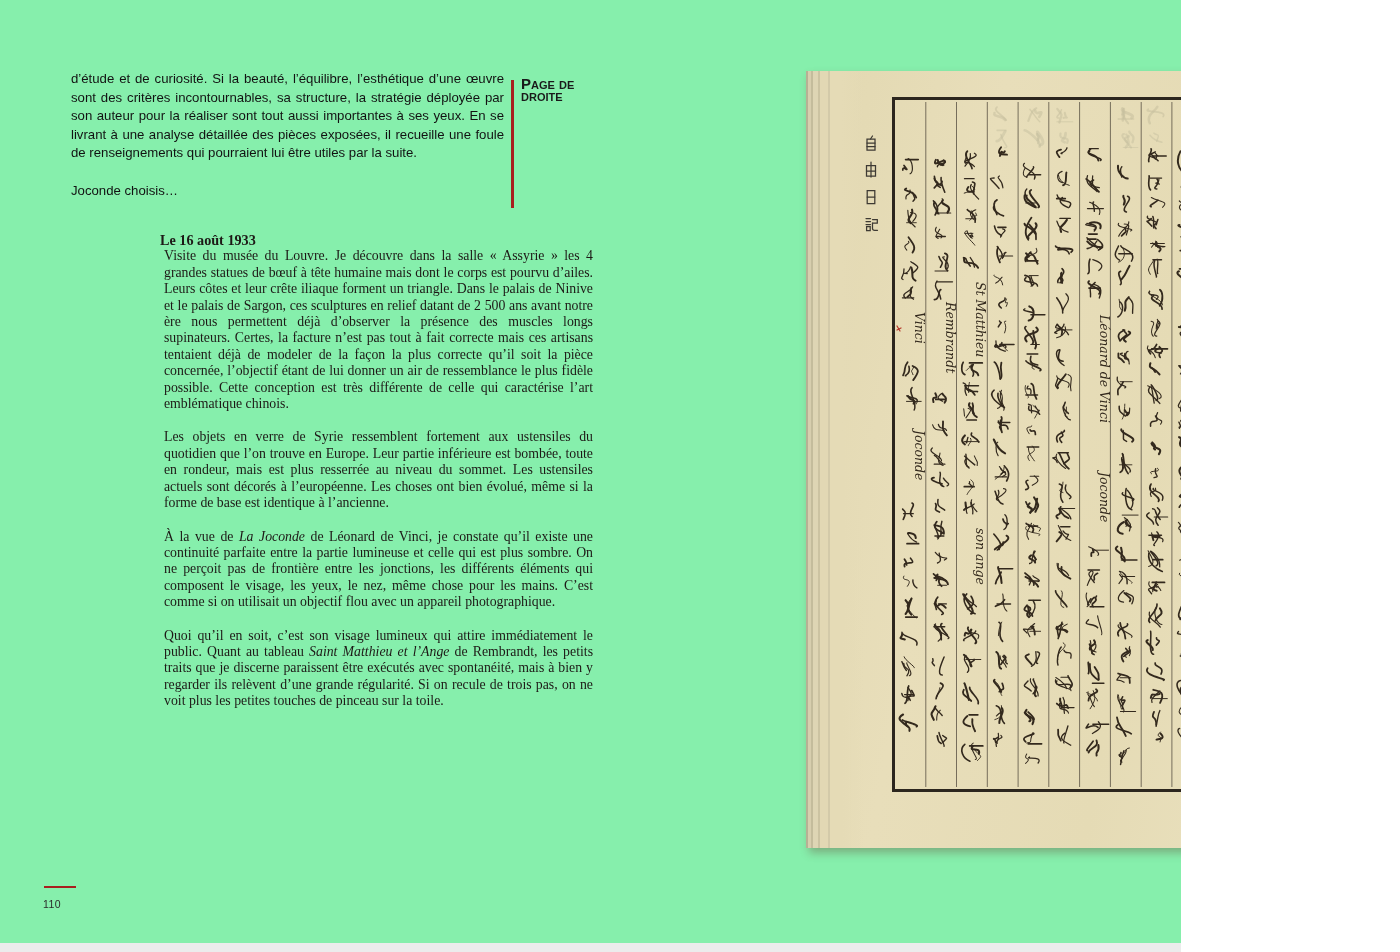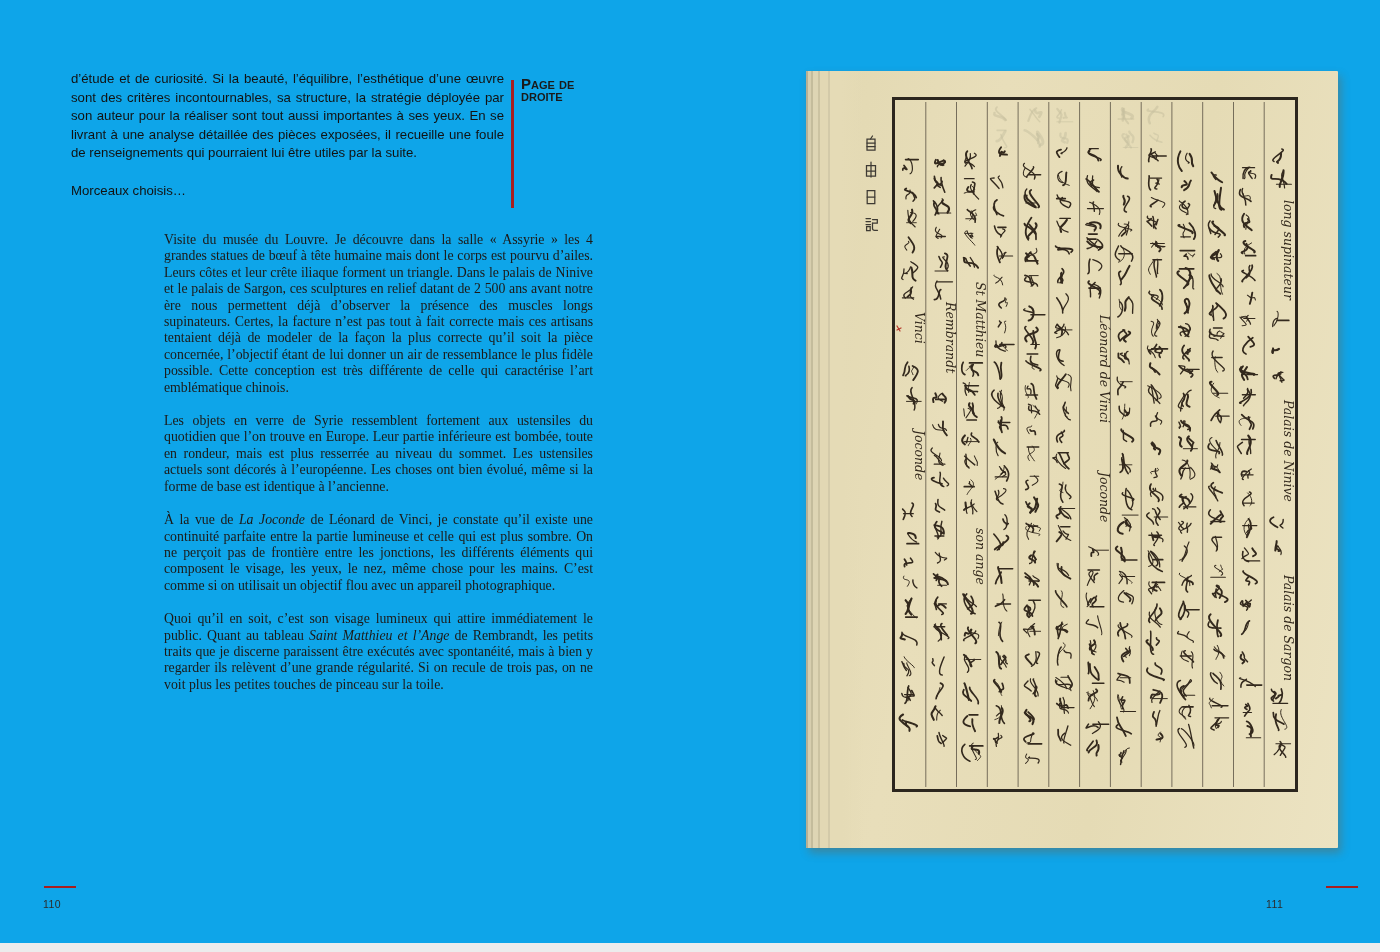--- a/index.html
+++ b/index.html
@@ -1,16 +1,16 @@
 <!DOCTYPE html>
 <html lang="fr"><head>
 <meta charset="utf-8">
 <style>
   html,body{margin:0;padding:0;background:#ffffff;}
-  #spread{position:relative;width:1380px;height:952px;background:#0ea5e9;overflow:hidden;
+  #spread{position:relative;width:1181px;height:952px;background:#86efac;overflow:hidden;
           font-family:"Liberation Sans",sans-serif;color:#161616;}
   
   .intro{position:absolute;left:71px;top:70px;width:433px;font-size:13.2px;line-height:18.6px;
          text-align:justify;color:#121212;}
   .selection{position:absolute;left:71px;top:183px;font-size:13.2px;color:#121212;}
   .cap-rule{position:absolute;left:511px;top:80px;width:3px;height:128px;}
   .caption{position:absolute;left:521px;top:78px;width:90px;font-size:15px;line-height:11.6px;
            font-weight:bold;color:#1a1a1a;}
   .caption .kicker{font-variant:small-caps;display:block;}
   .journal{position:absolute;left:160px;top:232px;width:437px;
@@ -40,28 +40,29 @@
   .sr{position:absolute;width:1px;height:1px;overflow:hidden;clip-path:inset(50%);}
   .bottom-strip{position:absolute;left:0;top:943px;width:1400px;height:9px;background:#ececec;}
 </style>
 </head>
 <body>
 
 <div id="spread">
 
   <div>
     <div class="intro">d’étude et de curiosité. Si la beauté, l’équilibre, l’esthétique d’une œuvre sont des critères incontournables, sa structure, la stratégie déployée par son auteur pour la réaliser sont tout aussi importantes à ses yeux. En se livrant à une analyse détaillée des pièces exposées, il recueille une foule de renseignements qui pourraient lui être utiles par la suite.</div>
-    <div class="selection">Morceaux choisis…</div>
+    <div class="selection">Joconde choisis…</div>
 
     <div class="cap-rule" style="background: rgb(168, 30, 30);"></div>
     <div class="caption">
       <span class="kicker">Page de droite</span>
     </div>
 
     <div class="journal">
+      <h3>Le 16 août 1933</h3>
       <p><span>Visite du musée du Louvre. Je découvre dans la salle « Assyrie » les 4 grandes statues de bœuf à tête humaine mais dont le corps est pourvu d’ailes. Leurs côtes et leur crête iliaque forment un triangle. Dans le palais de Ninive et le palais de Sargon, ces sculptures en relief datant de 2 500 ans avant notre ère nous permettent déjà d’observer la présence des muscles longs supinateurs. Certes, la facture n’est pas tout à fait correcte mais ces artisans tentaient déjà de modeler de la façon la plus correcte qu’il soit la pièce concernée, l’objectif étant de lui donner un air de ressemblance le plus fidèle possible. Cette conception est très différente de celle qui caractérise l’art emblématique chinois.</span></p>
       <p><span>Les objets en verre de Syrie ressemblent fortement aux ustensiles du quotidien que l’on trouve en Europe. Leur partie inférieure est bombée, toute en rondeur, mais est plus resserrée au niveau du sommet. Les ustensiles actuels sont décorés à l’européenne. Les choses ont bien évolué, même si la forme de base est identique à l’ancienne.</span></p>
       <p><span>À la vue de </span><i>La Joconde</i><span> de Léonard de Vinci, je constate qu’il existe une continuité parfaite entre la partie lumineuse et celle qui est plus sombre. On ne perçoit pas de frontière entre les jonctions, les différents éléments qui composent le visage, les yeux, le nez, même chose pour les mains. C’est comme si on utilisait un objectif flou avec un appareil photographique.</span></p>
       <p><span>Quoi qu’il en soit, c’est son visage lumineux qui attire immédiatement le public. Quant au tableau </span><i>Saint Matthieu et l’Ange</i><span> de Rembrandt, les petits traits que je discerne paraissent être exécutés avec spontanéité, mais à bien y regarder ils relèvent d’une grande régularité. Si on recule de trois pas, on ne voit plus les petites touches de pinceau sur la toile.</span></p>
     </div>
 
     <div class="pn-rule" style="left: 44px; top: 886px; background: rgb(168, 30, 30);"></div>
     <div class="pn" style="left:43px;top:898px;">110</div>
   </div>
 

